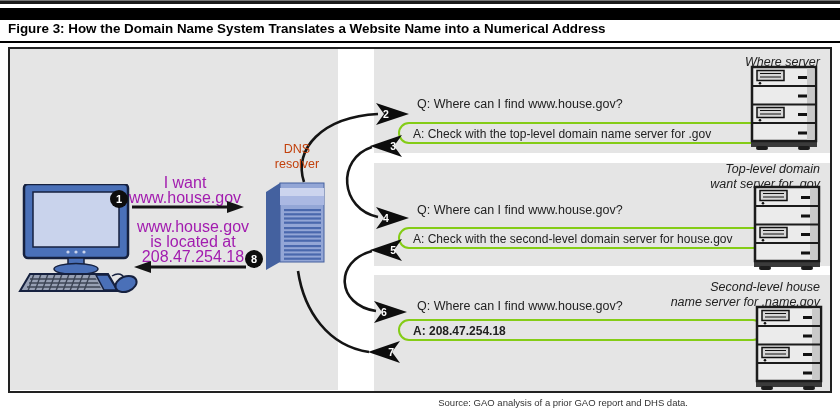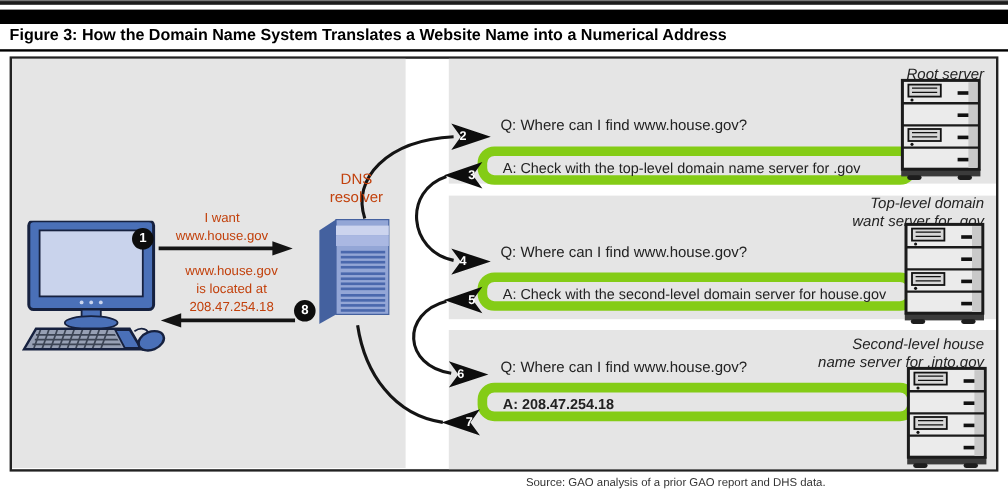--- a/index.html
+++ b/index.html
@@ -12,34 +12,34 @@
   .panel{position:absolute;left:8px;top:47px;width:824px;height:346px;background:#fff;border:2px solid #222;box-sizing:border-box;}
   .gray{background:#e5e5e5;}
   .left-block{position:absolute;left:0;top:0;width:328px;height:341px;}
   .sectionA{position:absolute;left:364px;top:0;right:0;height:104px;}
   .sectionB{position:absolute;left:364px;top:114px;right:0;height:103px;}
   .sectionC{position:absolute;left:364px;top:226px;right:0;bottom:0;}
 
   .curves{position:absolute;left:0;top:0;width:820px;height:341px;pointer-events:none;}
 
   .q-text{position:absolute;font-size:12.5px;color:#222;white-space:nowrap;}
-  .capsule{position:absolute;width:366px;height:32px;border:8px solid #84cc16;border-radius:14px;box-sizing:border-box;}
+  .capsule{position:absolute;width:366px;height:22px;border:2px solid #84cc16;border-radius:14px;box-sizing:border-box;}
   .capsule span{display:block;line-height:21px;padding-left:13px;font-size:12px;color:#222;white-space:nowrap;}
   .srv-label{position:absolute;right:10px;text-align:right;font-style:italic;font-size:12.5px;color:#222;line-height:14.5px;}
   .srv-label span{display:block;}
 
   .dart{position:absolute;width:34px;height:24px;}
   .dart svg{position:absolute;left:0;top:0;}
   .dart .num{position:absolute;top:50%;transform:translateY(-50%);color:#fff;font-size:10.5px;font-weight:bold;}
   .dart.r .num{left:7px;}
   .dart.l .num{right:7px;}
 
   .step-circle{position:absolute;width:18px;height:18px;border-radius:50%;background:#0d0d0d;color:#fff;font-size:11px;font-weight:bold;display:flex;align-items:center;justify-content:center;}
 
-  .client-msg{position:absolute;text-align:center;font-size:11px;line-height:15px;color:#c2410c;}
+  .client-msg{position:absolute;text-align:center;font-size:16px;line-height:15px;color:#a21caf;}
   .client-msg span{display:block;white-space:nowrap;}
   .resolver-label{position:absolute;left:246px;top:93px;width:82px;text-align:center;font-size:12.5px;line-height:15px;color:#c2410c;}
   .resolver-label span{display:block;}
 
   .abs{position:absolute;}
   .source-line{position:absolute;left:0;top:397px;width:688px;text-align:right;font-size:9.5px;color:#333;}
 </style>
 </head>
 <body>
 
@@ -149,21 +149,21 @@
   <div class="capsule" style="left:388px;top:73px;">
     <span>A: Check with the top-level domain name server for .gov</span>
   </div>
   <div class="dart l" style="left:359px;top:85px;">
     <svg width="34" height="24" viewBox="0 0 34 24">
         <polygon points="33,1 1,12 33,23 25,12" fill="#0d0d0d"></polygon>
       </svg>
     <span class="num">3</span>
   </div>
   <div class="srv-label" style="top:6px;">
-    <span>Root server</span>
+    <span>Where server</span>
   </div>
   <svg class="abs" style="left:738px;top:16px;" width="74" height="86" viewBox="0 0 74 86">
     <rect x="3" y="76" width="66" height="6" fill="#3b3b3b"></rect>
     <rect x="8" y="81" width="12" height="4" rx="2" fill="#1d1d1d"></rect>
       <rect x="50" y="81" width="12" height="4" rx="2" fill="#1d1d1d"></rect>
     <rect x="4" y="2" width="64" height="74" fill="#ebebeb" stroke="#1b1b1b" stroke-width="2.5"></rect>
     <rect x="59" y="3.5" width="7.5" height="71.5" fill="#c9c9c9"></rect>
     <line x1="4" y1="21" x2="68" y2="21" stroke="#1b1b1b" stroke-width="2"></line>
     <line x1="4" y1="39.5" x2="68" y2="39.5" stroke="#1b1b1b" stroke-width="2"></line>
     <line x1="4" y1="58" x2="68" y2="58" stroke="#1b1b1b" stroke-width="2"></line>
@@ -235,21 +235,21 @@
     <span>A: 208.47.254.18</span>
   </div>
   <div class="dart l" style="left:357px;top:291px;">
     <svg width="34" height="24" viewBox="0 0 34 24">
         <polygon points="33,1 1,12 33,23 25,12" fill="#0d0d0d"></polygon>
       </svg>
     <span class="num">7</span>
   </div>
   <div class="srv-label" style="top:231px;">
     <span>Second-level house</span>
-    <span>name server for .into.gov</span>
+    <span>name server for .name.gov</span>
   </div>
   <svg class="abs" style="left:743px;top:256px;" width="74" height="86" viewBox="0 0 74 86">
     <rect x="3" y="76" width="66" height="6" fill="#3b3b3b"></rect>
     <rect x="8" y="81" width="12" height="4" rx="2" fill="#1d1d1d"></rect>
       <rect x="50" y="81" width="12" height="4" rx="2" fill="#1d1d1d"></rect>
     <rect x="4" y="2" width="64" height="74" fill="#ebebeb" stroke="#1b1b1b" stroke-width="2.5"></rect>
     <rect x="59" y="3.5" width="7.5" height="71.5" fill="#c9c9c9"></rect>
     <line x1="4" y1="21" x2="68" y2="21" stroke="#1b1b1b" stroke-width="2"></line>
     <line x1="4" y1="39.5" x2="68" y2="39.5" stroke="#1b1b1b" stroke-width="2"></line>
     <line x1="4" y1="58" x2="68" y2="58" stroke="#1b1b1b" stroke-width="2"></line>

